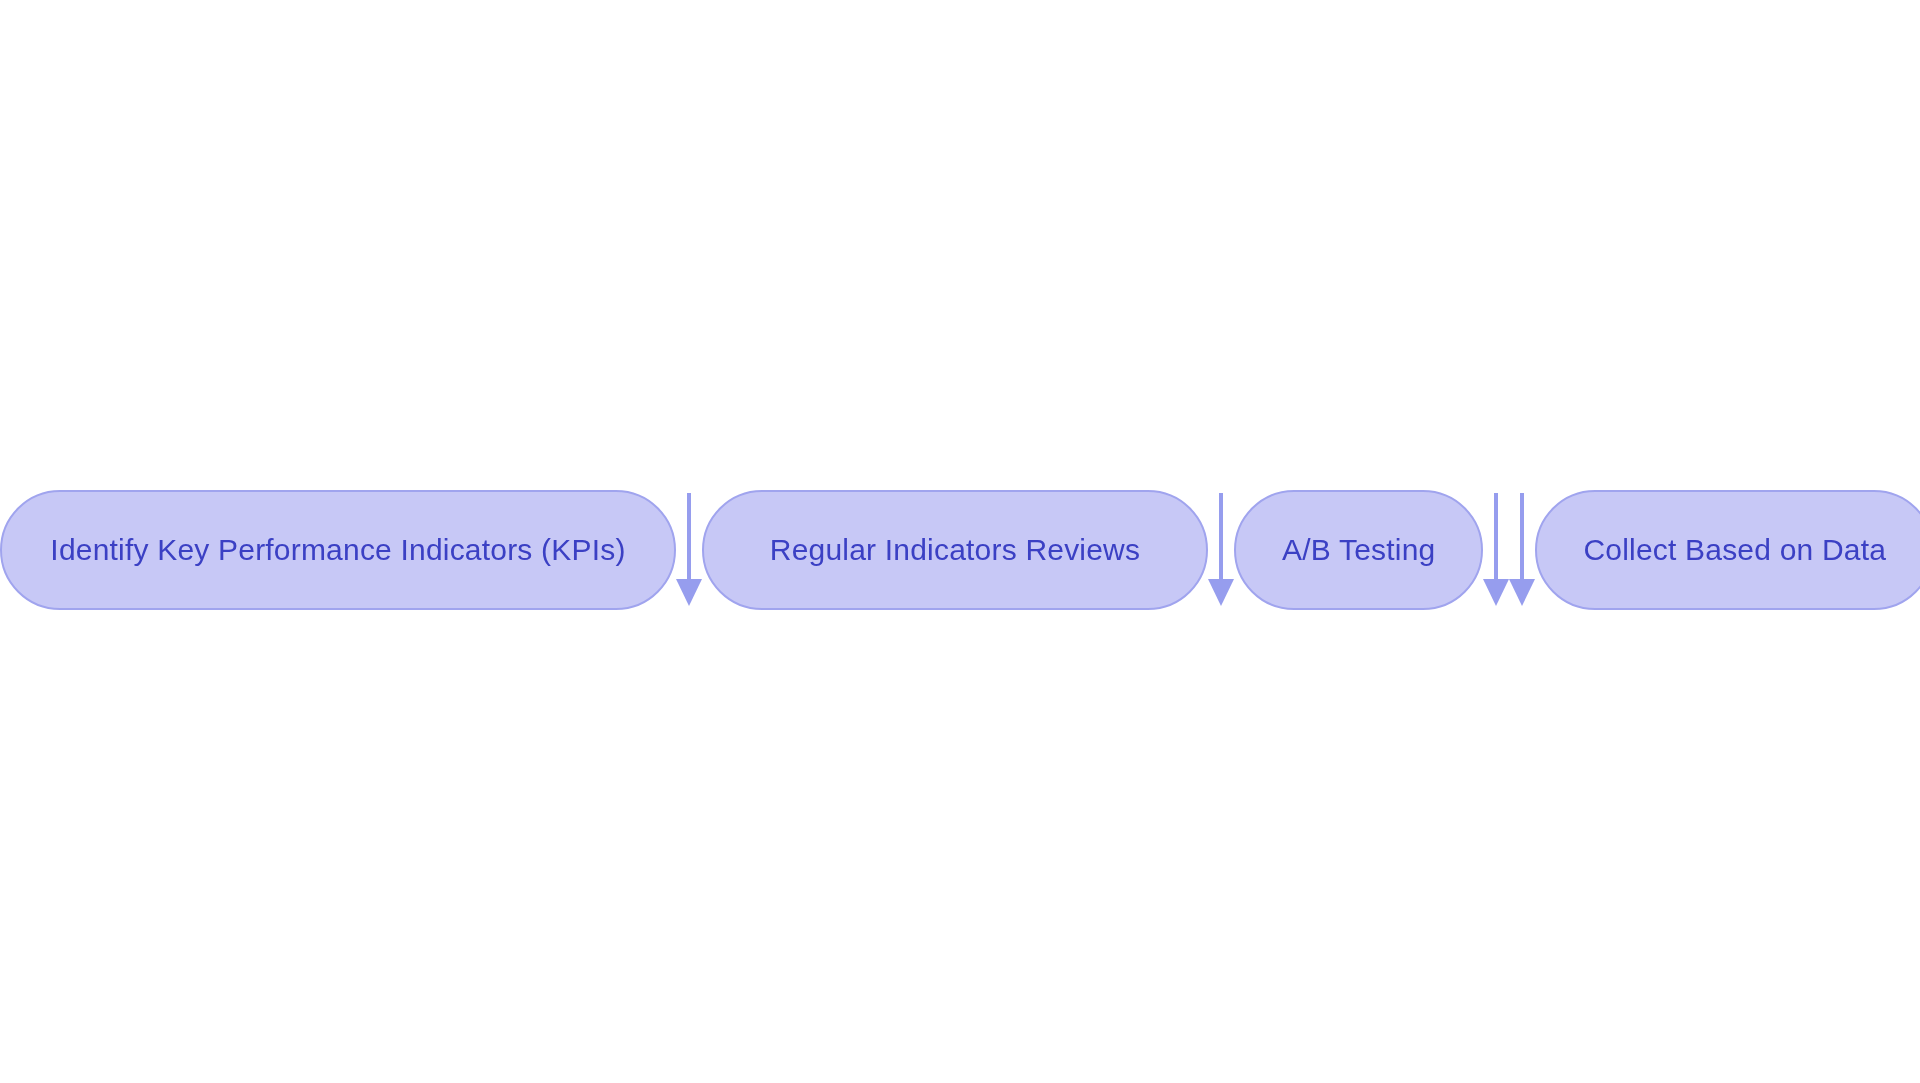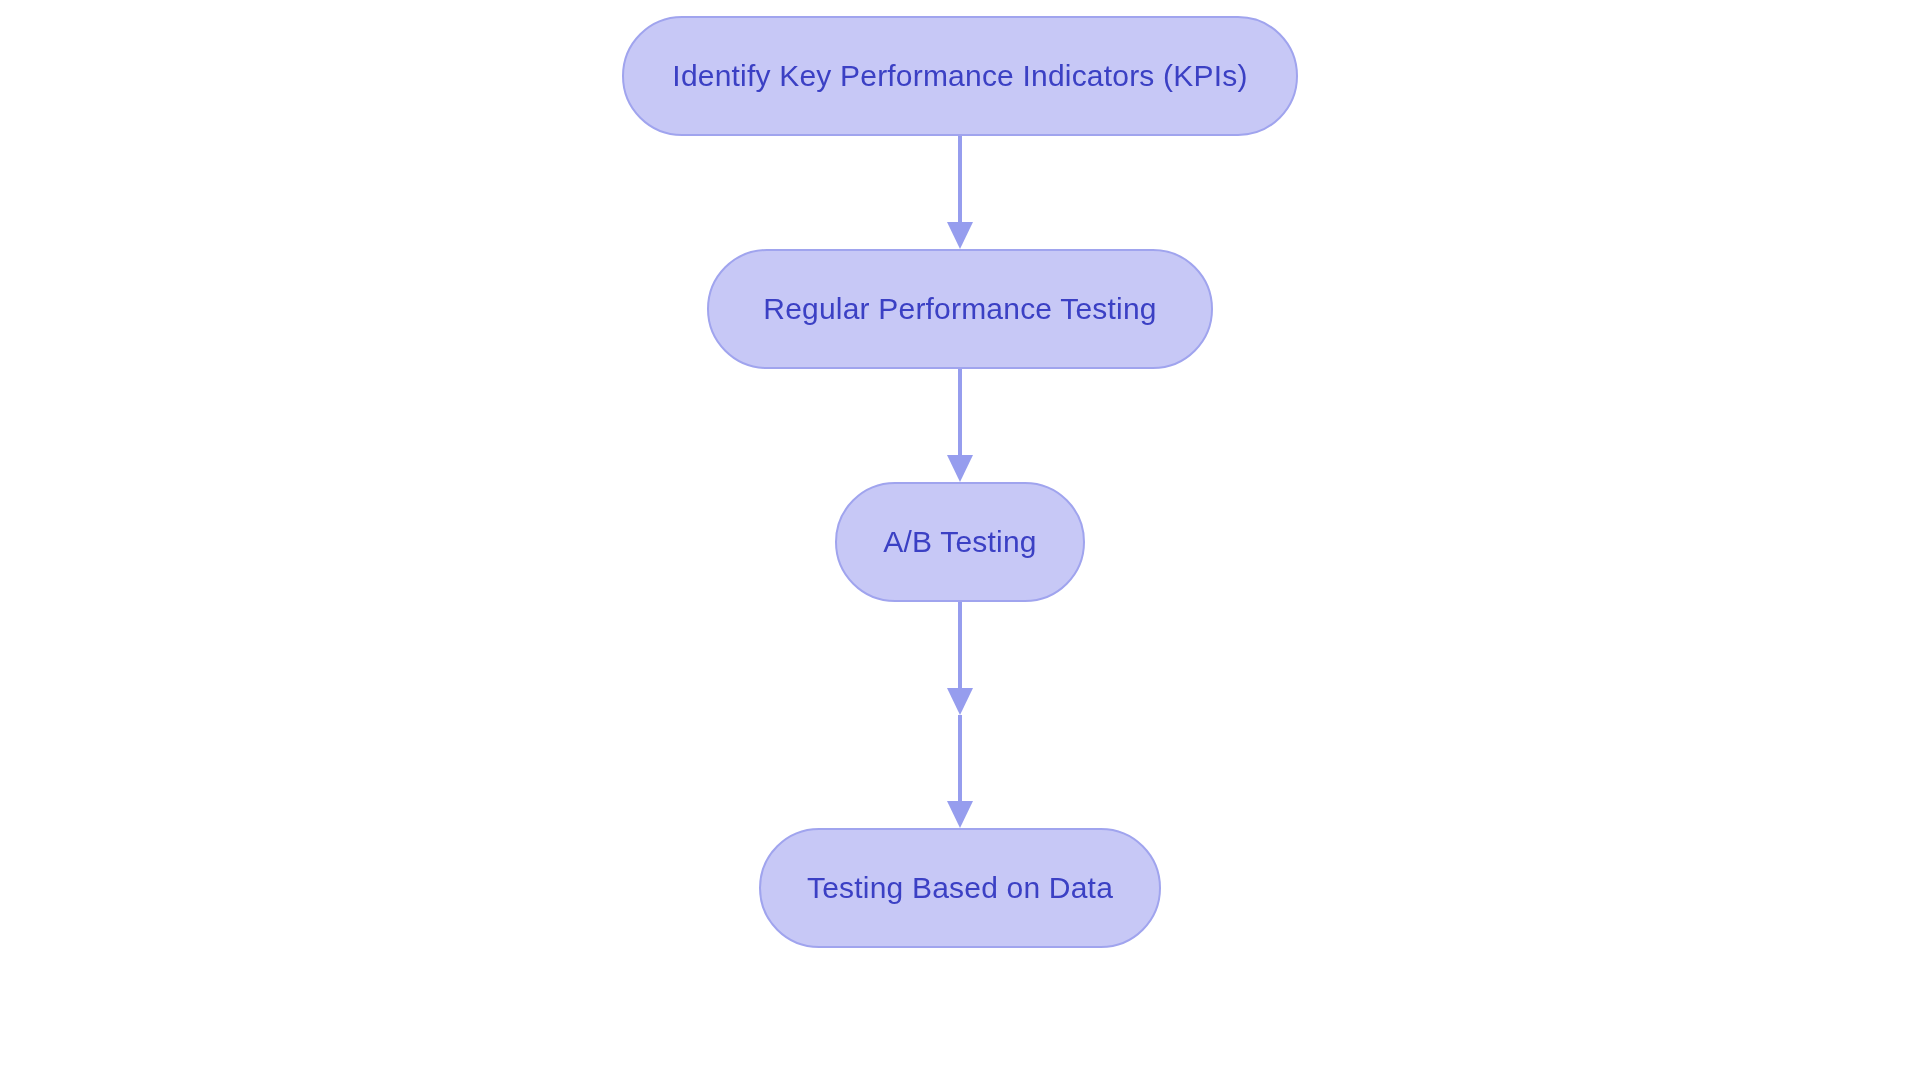--- a/index.html
+++ b/index.html
@@ -7,21 +7,20 @@
     width: 1920px;
     height: 1083px;
     background: #ffffff;
     font-family: "Liberation Sans", sans-serif;
     overflow: hidden;
   }
   .flowchart {
     width: 1920px;
     height: 1083px;
     display: flex;
-    flex-direction: column;
     align-items: center;
     padding-top: 16px;
   }
   .node {
     height: 120px;
     border-radius: 61px;
     background: #c7c8f6;
     border: 2px solid #a0a4ee;
     color: #3b40c4;
     font-size: 30px;
@@ -67,21 +66,21 @@
   <div class="node node-1">
     <span>Identify Key Performance Indicators (KPIs)</span>
   </div>
 
   <div class="arrow">
     <div class="arrow-line"></div>
     <div class="arrow-head"></div>
   </div>
 
   <div class="node node-2">
-    <span>Regular Performance Testing</span>
+    <span>Regular Indicators Reviews</span>
   </div>
 
   <div class="arrow">
     <div class="arrow-line"></div>
     <div class="arrow-head"></div>
   </div>
 
   <div class="node node-3">
     <span>A/B Testing</span>
   </div>
@@ -91,16 +90,16 @@
     <div class="arrow-head"></div>
   </div>
 
 
   <div class="arrow">
     <div class="arrow-line"></div>
     <div class="arrow-head"></div>
   </div>
 
   <div class="node node-5">
-    <span>Testing Based on Data</span>
+    <span>Collect Based on Data</span>
   </div>
 
 </div>
 
 </body></html>

